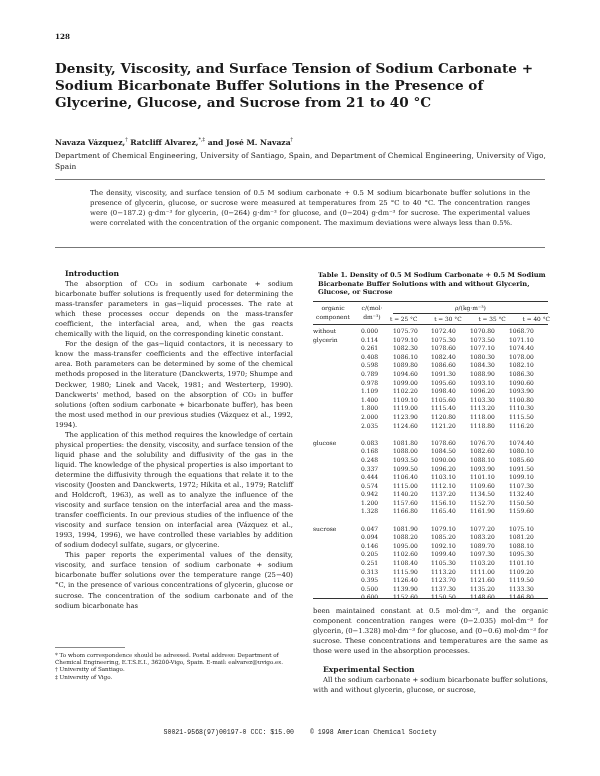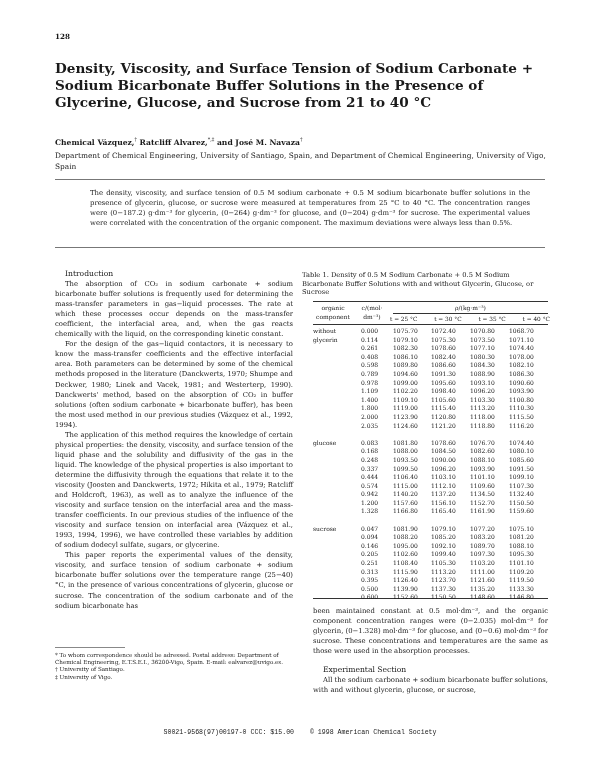--- a/index.html
+++ b/index.html
@@ -11,43 +11,43 @@
   .runhead .jr { position:absolute; left:0; right:0; top:0; text-align:center; }
   .runhead .jr i { font-style:italic; }
   .title { top:60px; left:55px; width:480px; font-size:13.6px; font-weight:bold; line-height:17.2px; }
   .authors { top:136px; left:55px; width:480px; font-size:7.6px; font-weight:bold; }
   .authors sup { font-size:5px; font-weight:normal; }
   .affil { top:151px; left:55px; width:500px; font-size:7.4px; line-height:10.5px; }
   .rule { position:absolute; left:55px; width:490px; height:1px; background:#777; }
   .abstract { top:188px; left:90px; width:440px; font-size:6.9px; line-height:10.1px; text-align:justify; }
   .col { font-size:6.85px; line-height:10.05px; text-align:justify; }
   .col p { margin:0; text-indent:10px; }
-  .h2 { font-weight:normal; font-size:7.6px; margin:0 0 4px 0; text-indent:0; }
+  .h2 { font-weight:bold; font-size:7.6px; margin:0 0 4px 0; text-indent:0; }
   .left { top:269px; left:55px; width:238px; }
   .footnote { top:652px; left:55px; width:238px; font-size:5.6px; line-height:7.2px; }
   .footnote .fn { margin:0; }
   .fnrule { top:647px; left:55px; width:70px; height:0.6px; background:#888; }
-  .tcap { top:271px; left:302px; width:232px; font-size:6.7px; font-weight:normal; line-height:8.6px; }
+  .tcap { top:271px; left:318px; width:232px; font-size:6.7px; font-weight:bold; line-height:8.6px; }
   .trule { position:absolute; height:0.8px; background:#333; }
   .right-text { top:606px; left:313px; width:235px; }
   .bottom { top:728px; left:0; width:600px; text-align:center; font-size:6.6px; line-height:9px; }
   .num { font-variant-numeric: tabular-nums; }
   i { font-style:italic; }
 </style>
 </head>
 <body>
 
 <div class="abs runhead">
   <span class="pg">128</span>
 </div>
 
 <div class="abs title">Density, Viscosity, and Surface Tension of Sodium Carbonate + Sodium Bicarbonate Buffer Solutions in the Presence of Glycerine, Glucose, and Sucrose from 21 to 40 °C</div>
 
 <div class="abs authors">
-  <span>Chemical Vázquez,</span><sup>†</sup>
+  <span>Navaza Vázquez,</span><sup>†</sup>
   <span>Ratcliff Alvarez,</span><sup>*,‡</sup>
   <span>and José M. Navaza</span><sup>†</sup>
 </div>
 
 <div class="abs affil">Department of Chemical Engineering, University of Santiago, Spain, and Department of Chemical Engineering, University of Vigo, Spain</div>
 
 <div class="rule" style="top:179px;"></div>
 <div class="abs abstract">The density, viscosity, and surface tension of 0.5 M sodium carbonate + 0.5 M sodium bicarbonate buffer solutions in the presence of glycerin, glucose, or sucrose were measured at temperatures from 25 °C to 40 °C. The concentration ranges were (0−187.2) g·dm⁻³ for glycerin, (0−264) g·dm⁻³ for glucose, and (0−204) g·dm⁻³ for sucrose. The experimental values were correlated with the concentration of the organic component. The maximum deviations were always less than 0.5%.</div>
 <div class="rule" style="top:247px;"></div>
 

